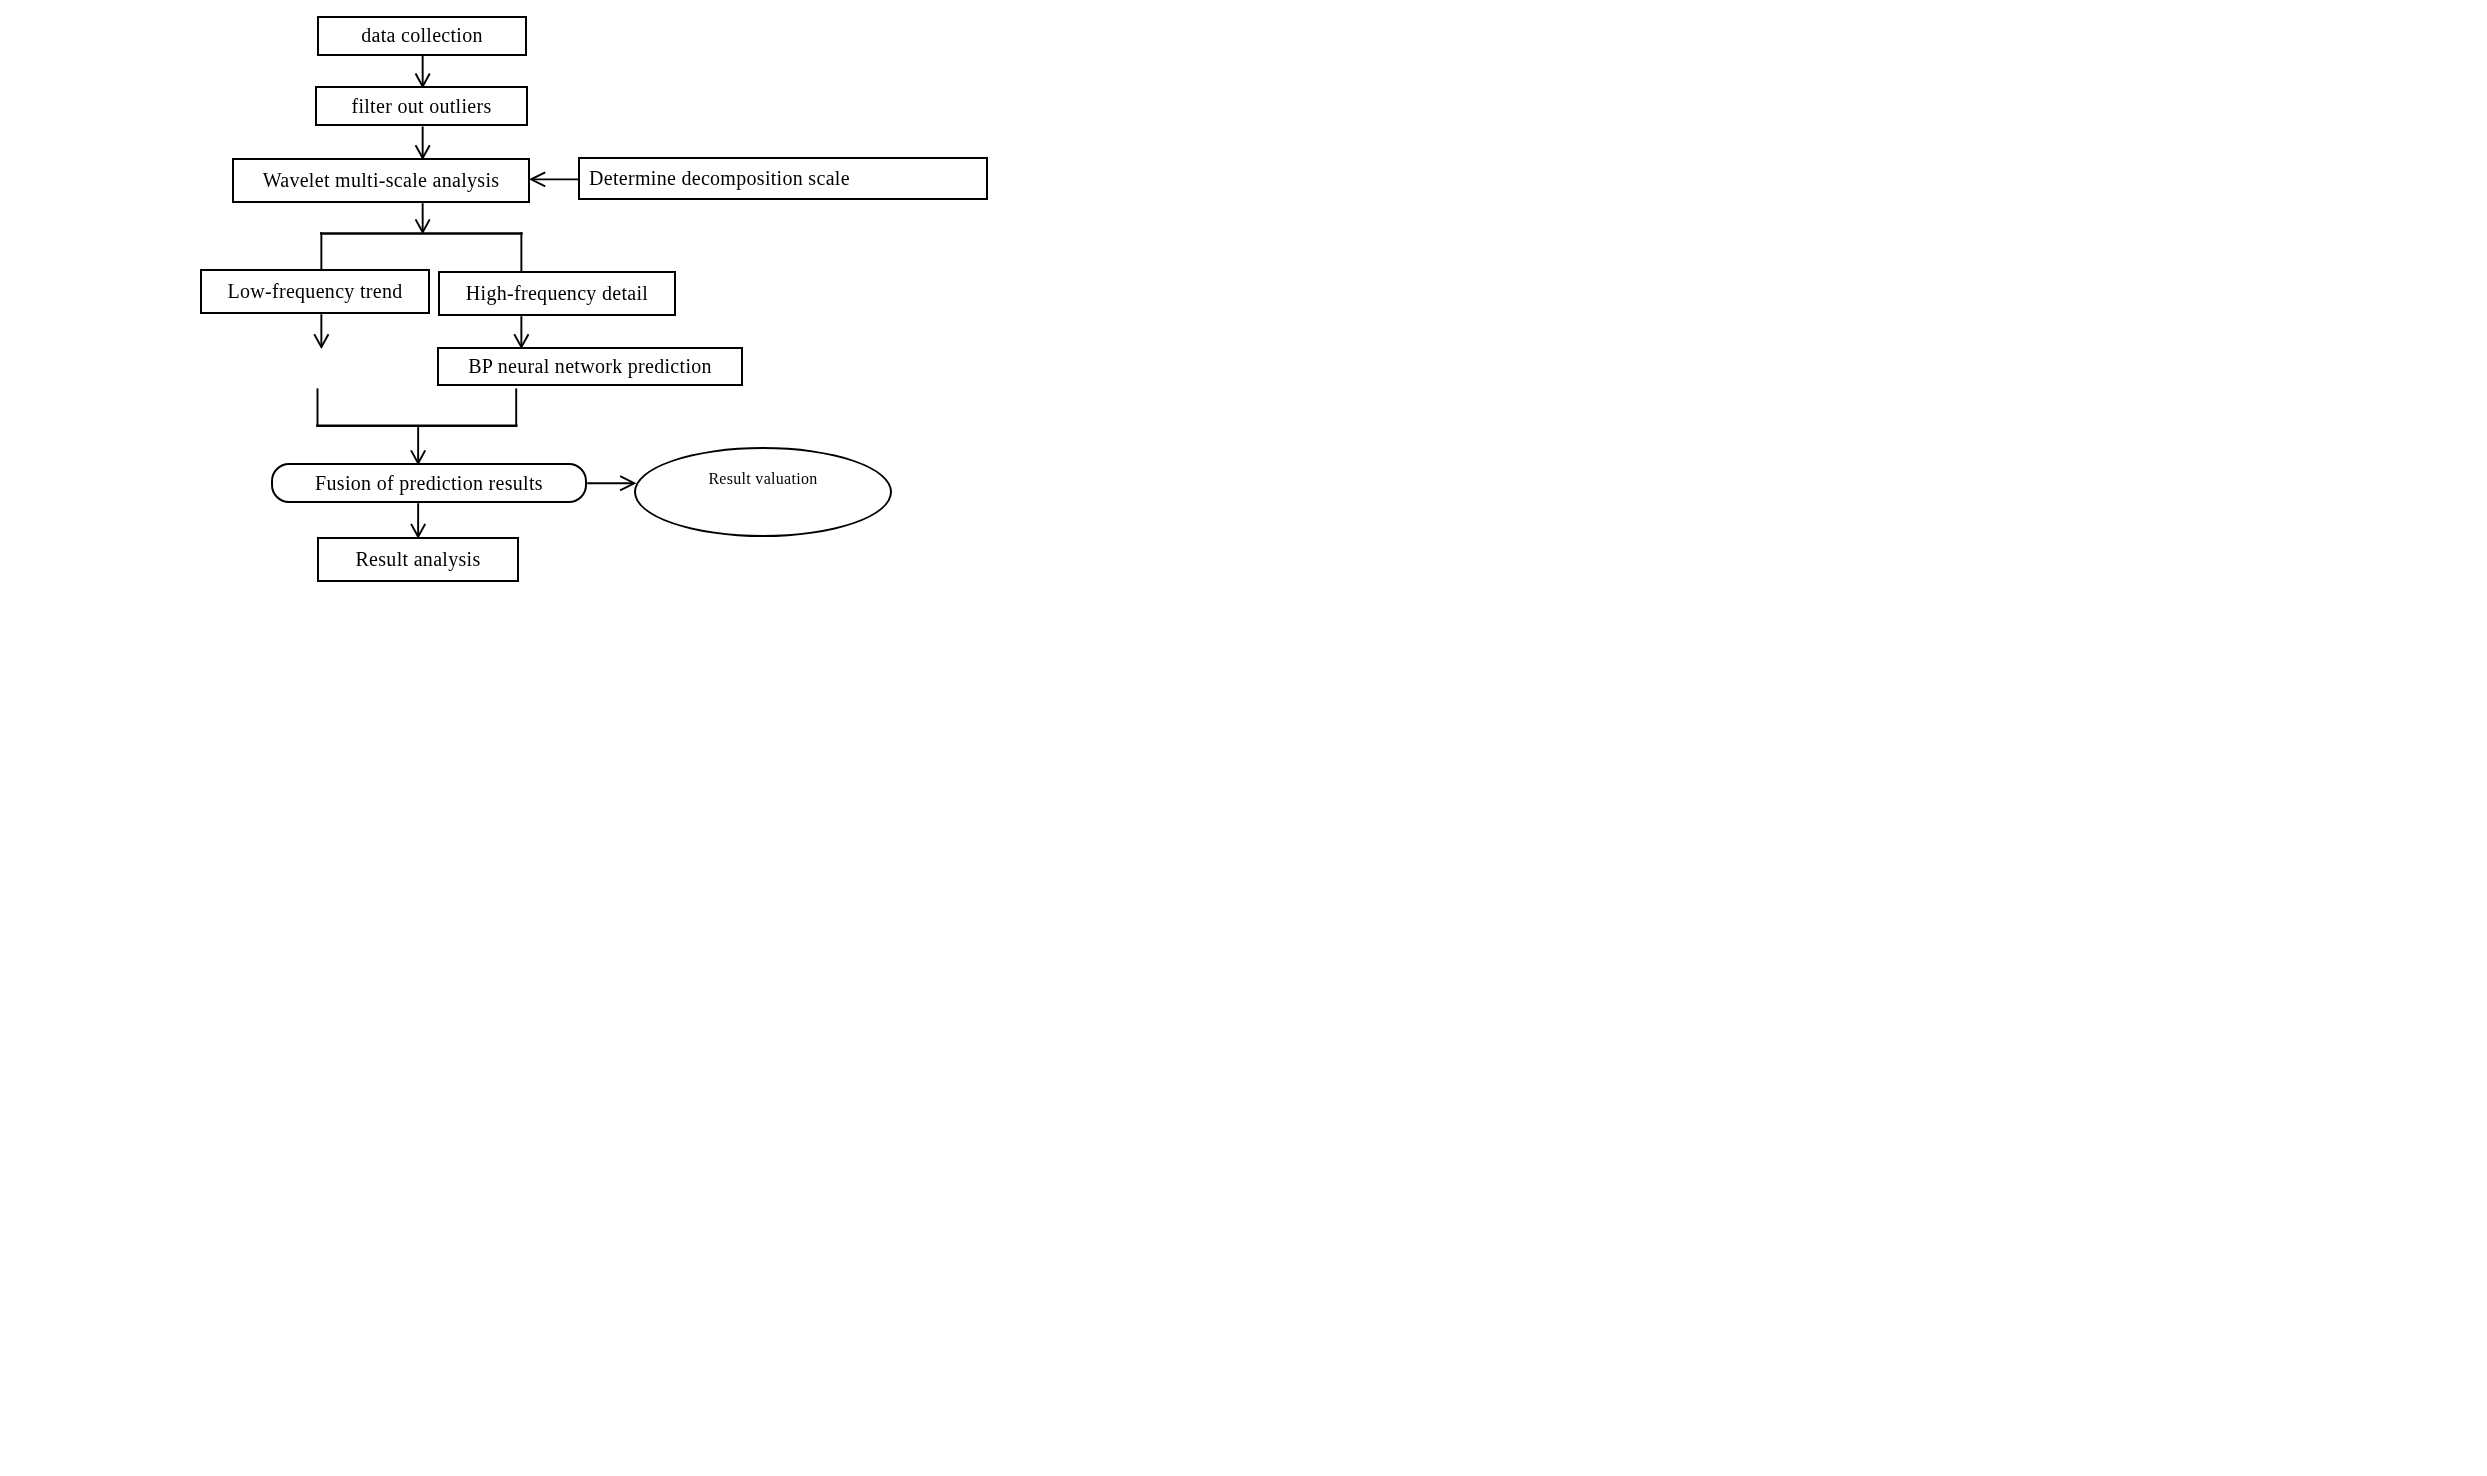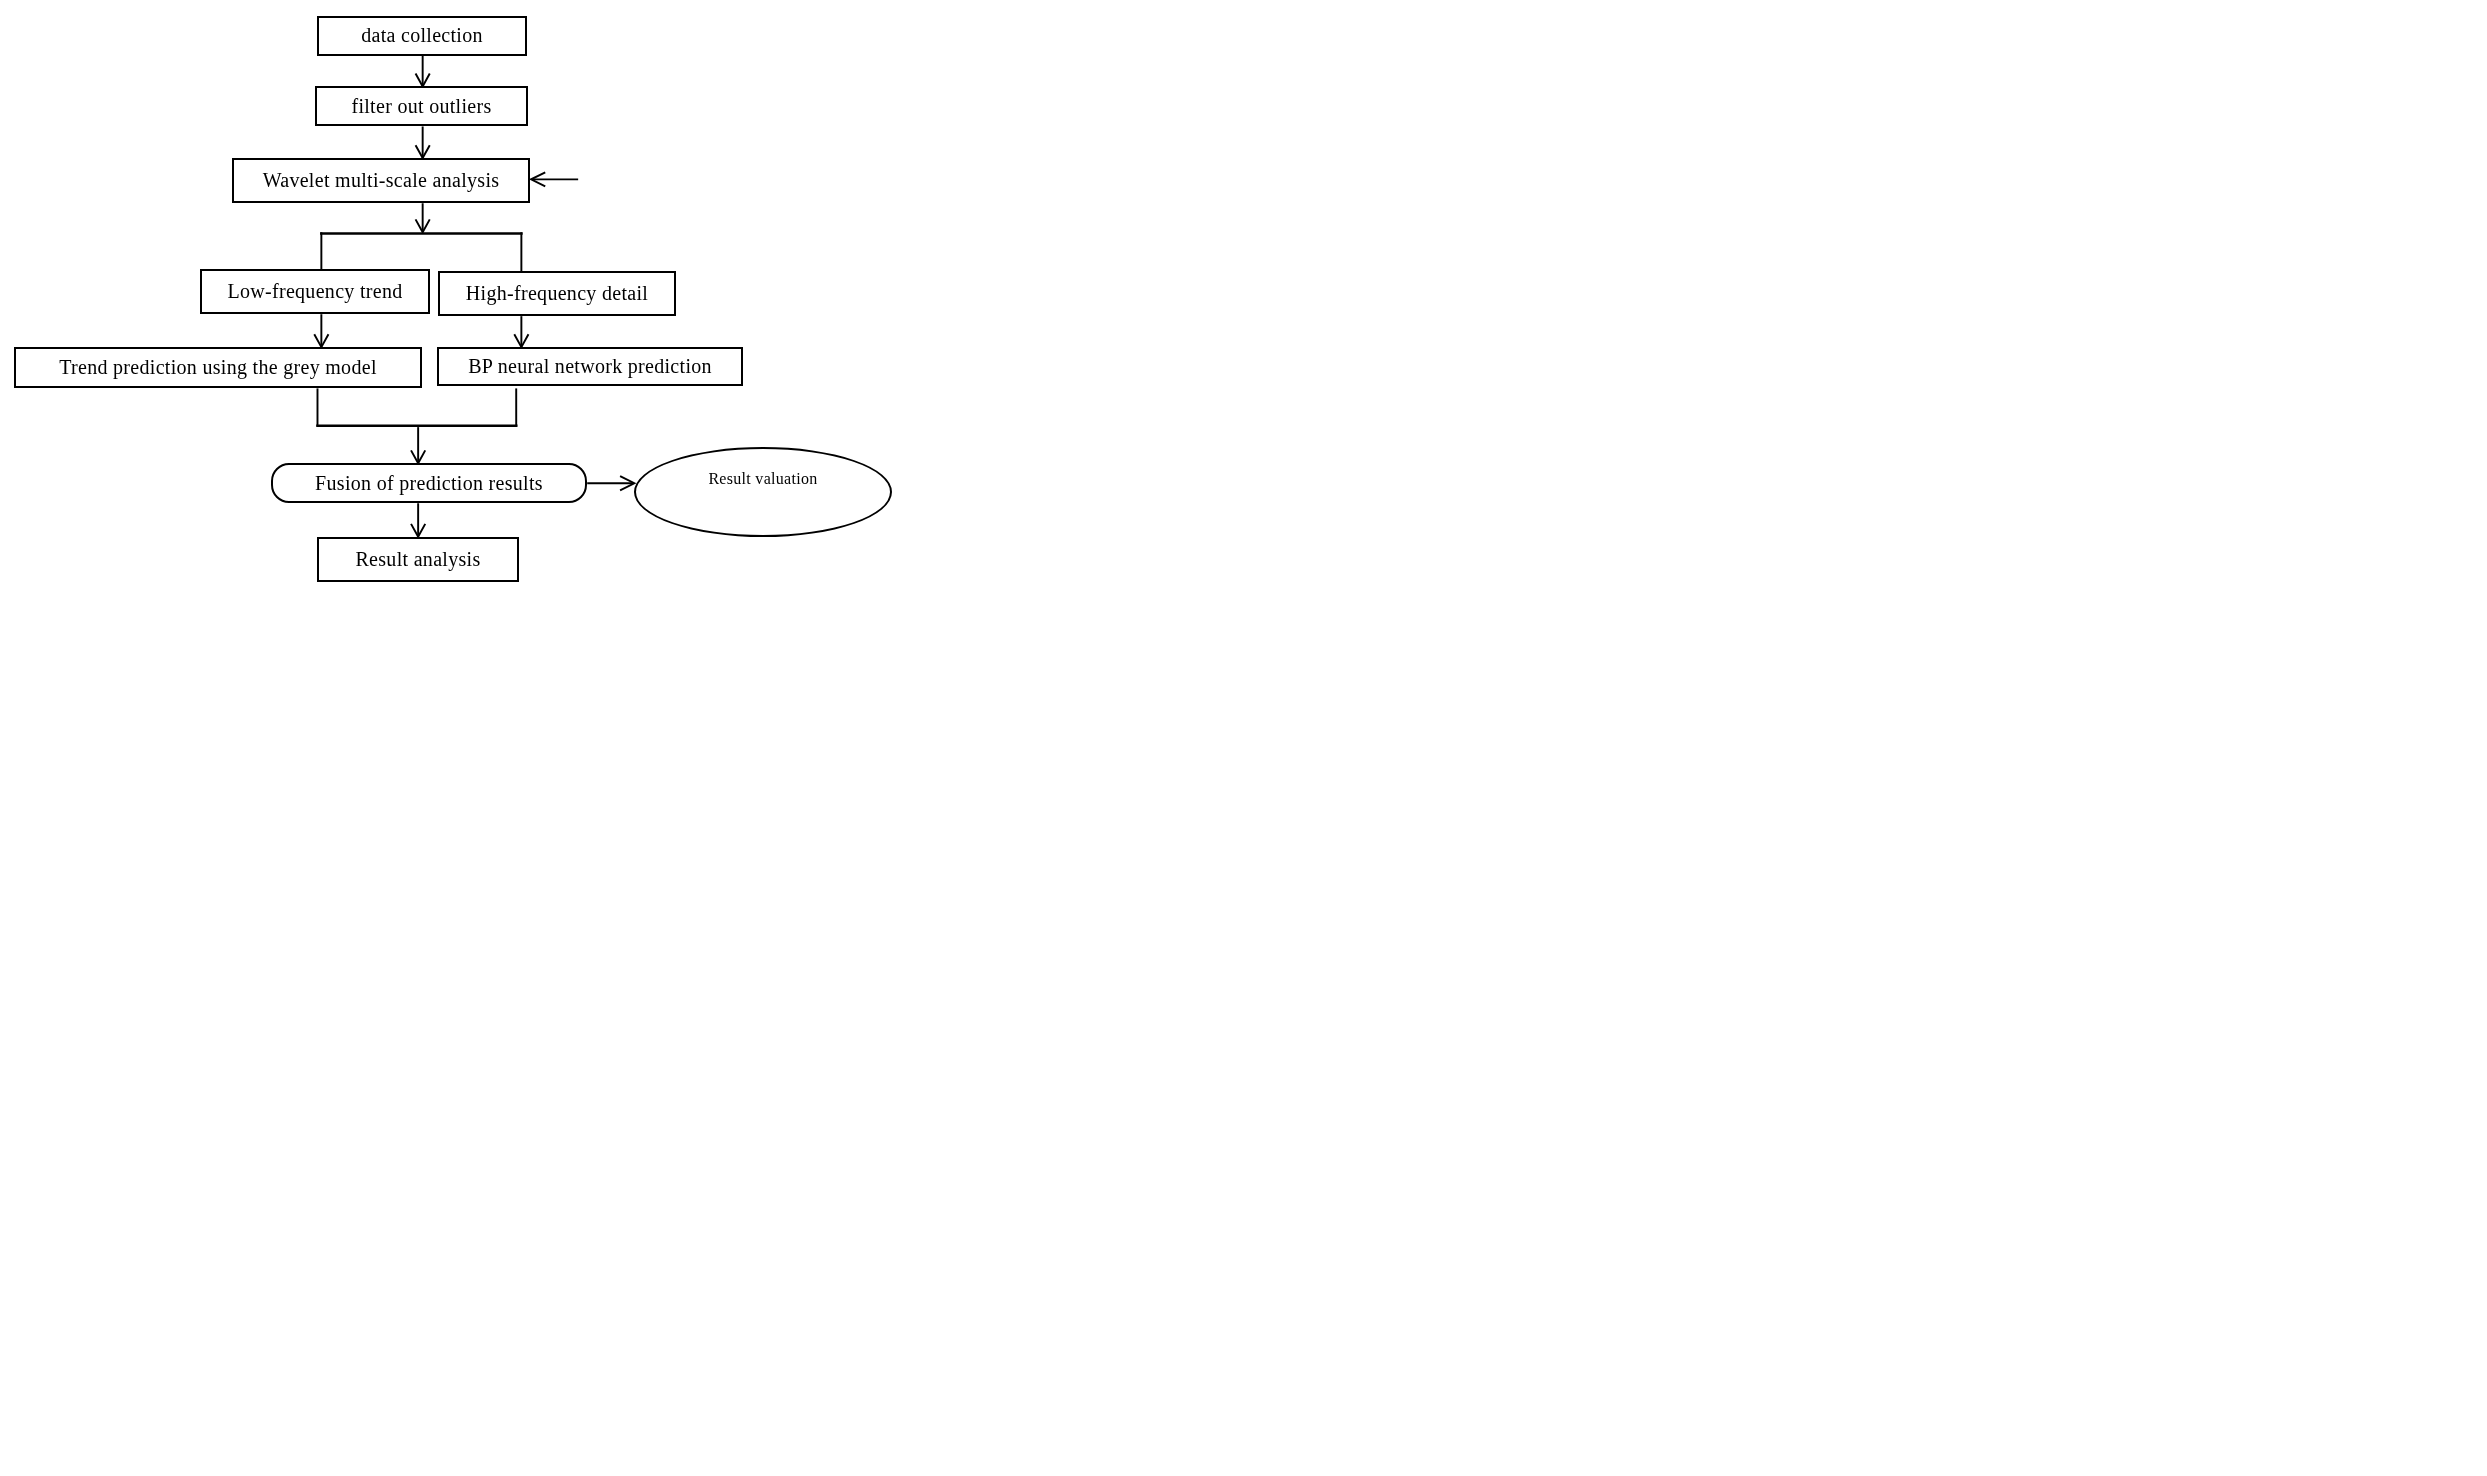--- a/index.html
+++ b/index.html
@@ -99,26 +99,26 @@
     <path d="M648 780 V832" stroke-width="3"></path>
     <path d="M637 812 L648 832 L659 812" stroke-width="3"></path>
   </svg>
 
   <div class="box" style="left:317px; top:15.5px; width:210px; height:40px;">data collection</div>
 
   <div class="box" style="left:315px; top:86px; width:213px; height:40px;">filter out outliers</div>
 
   <div class="box" style="left:232px; top:158px; width:298px; height:45px;">Wavelet multi-scale analysis</div>
 
+  <div class="box left-text" style="left:578px; top:157px; width:410px; height:43px;">Determine decomposition scale</div>
 
   <div class="box" style="left:200px; top:269px; width:230px; height:45px;">Low-frequency trend</div>
 
   <div class="box" style="left:438px; top:271px; width:238px; height:45px;">High-frequency detail</div>
 
-  <div class="box" style="left:14px; top:347px; width:408px; height:41px;">Trend prediction using the grey model</div>
 
   <div class="box" style="left:437px; top:347px; width:306px; height:39px;">BP neural network prediction</div>
 
   <div class="box" style="left:271px; top:463px; width:316px; height:40px;border-radius:18px;">Fusion of prediction results</div>
 
   <div class="ellipse" style="left:634px; top:447px; width:258px; height:90px;">Result valuation</div>
 
   <div class="box" style="left:317px; top:537px; width:202px; height:45px;">Result analysis</div>
 
 </div>

